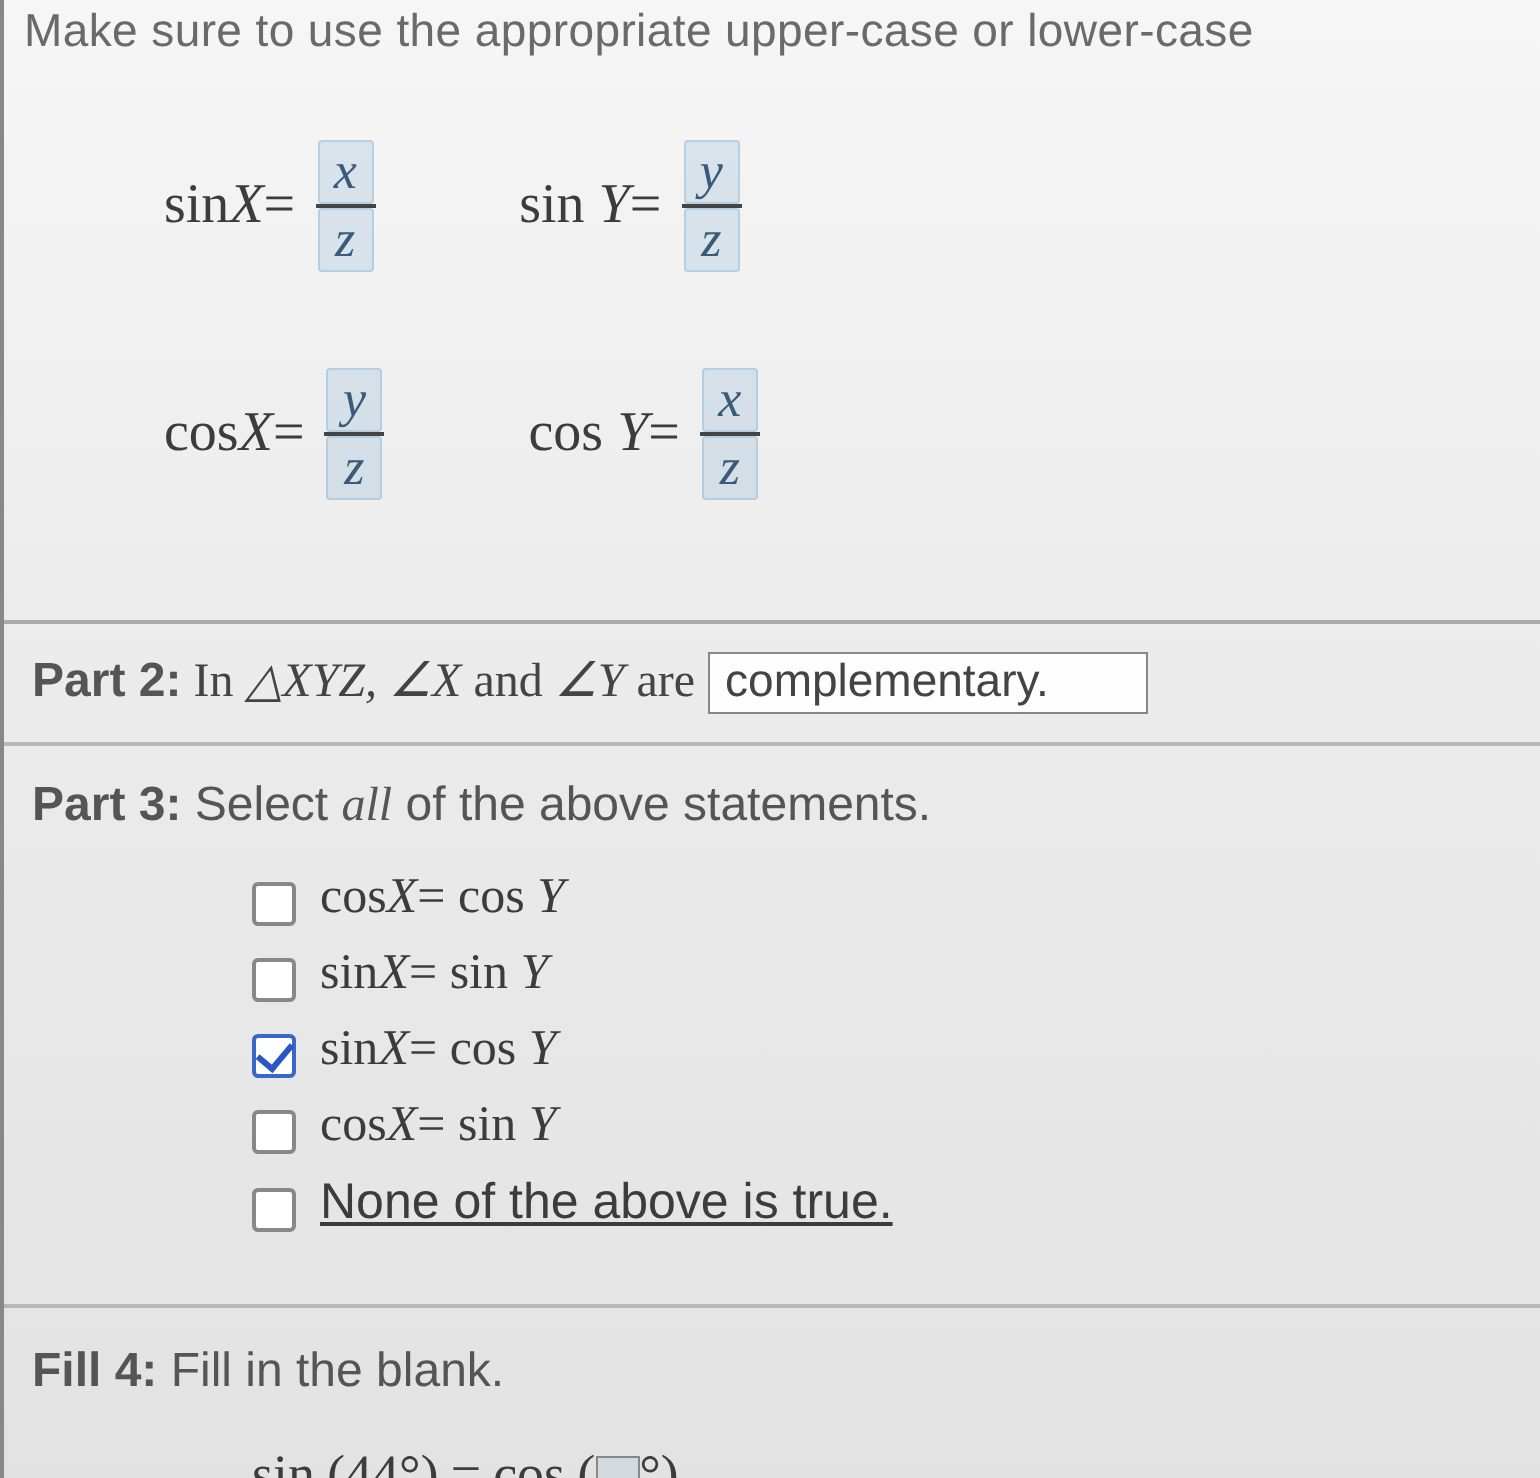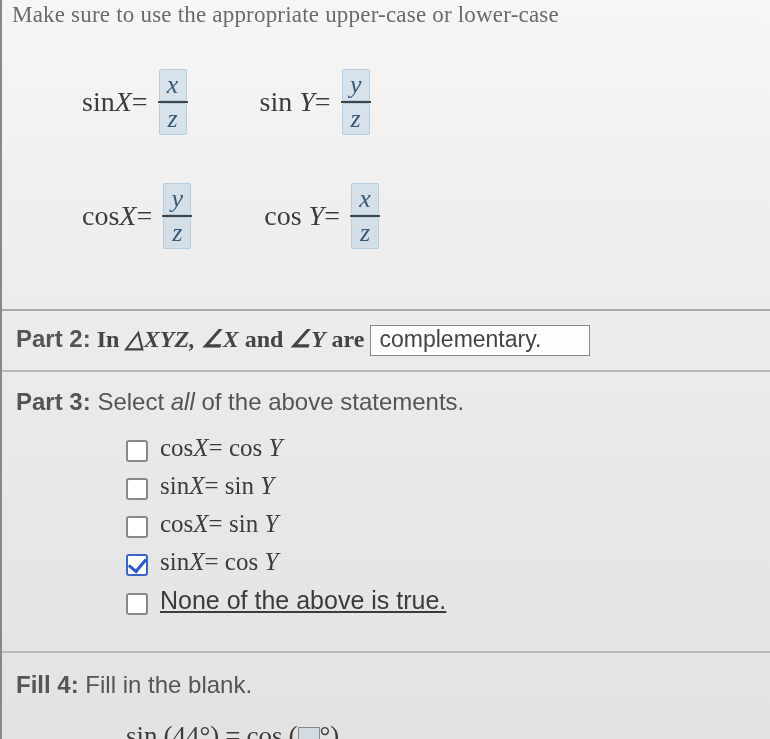--- a/index.html
+++ b/index.html
@@ -14,21 +14,21 @@
     overflow: hidden;
     position: relative;
   }
   .page {
     background: linear-gradient(180deg, #f6f6f6 0%, #ececec 40%, #e2e2e2 100%);
     border-left: 2px solid #888;
     padding: 0;
     min-height: 739px;
   }
   .top-instruction {
-    font-family: Liberation Serif, serif;
+    font-family: Liberation Sans, sans-serif;
     font-size: 23px;
     color: #6a6a6a;
     padding: 2px 10px 12px 10px;
     letter-spacing: 0.2px;
     border-bottom: 1px solid transparent;
   }
   .eq-block {
     padding: 28px 10px 36px 80px;
   }
   .eq-row {
@@ -82,21 +82,20 @@
     color: #444;
     border-bottom: 2px solid #b8b8b8;
   }
   .part-label {
     font-family: Arial, Helvetica, sans-serif;
     font-weight: bold;
     color: #555;
   }
   .part-text {
     font-family: "Times New Roman", serif;
-    font-weight: bold;
   }
   .tri { font-family: "Times New Roman", serif; }
   .angle { font-family: "Times New Roman", serif; }
   .dropdown {
     display: inline-block;
     border: 1px solid #888;
     background: #fdfdfd;
     padding: 0 10px 2px 8px;
     font-family: Arial, Helvetica, sans-serif;
     font-size: 23px;
@@ -108,21 +107,21 @@
     padding: 16px 10px 26px 14px;
     border-bottom: 2px solid #b8b8b8;
   }
   .choices-instr {
     font-family: Arial, Helvetica, sans-serif;
     font-size: 24px;
     color: #555;
     margin-bottom: 18px;
   }
   .choices-instr .part-label { color: #555; }
-  .choices-instr em { font-style: italic; font-family: Liberation Sans, sans-serif; }
+  .choices-instr em { font-style: italic; font-family: Liberation Serif, serif; }
   .choice-list {
     padding-left: 110px;
   }
   .choice {
     display: flex;
     align-items: flex-end;
     gap: 12px;
     margin-bottom: 10px;
     font-size: 25px;
   }
@@ -268,29 +267,29 @@
           <span class="fn">cos</span><span class="var">X</span><span>=</span> <span class="fn">cos</span> <span class="var">Y</span>
         </span>
       </div>
       <div class="choice">
         <span class="cb"></span>
         <span class="choice-label">
           <span class="fn">sin</span><span class="var">X</span><span>=</span> <span class="fn">sin</span> <span class="var">Y</span>
         </span>
       </div>
       <div class="choice">
+        <span class="cb checked"></span>
+        <span class="choice-label">
+          <span class="fn">sin</span><span class="var">X</span><span>=</span> <span class="fn">cos</span> <span class="var">Y</span>
+        </span>
+      </div>
+      <div class="choice">
         <span class="cb"></span>
         <span class="choice-label">
           <span class="fn">cos</span><span class="var">X</span><span>=</span> <span class="fn">sin</span> <span class="var">Y</span>
-        </span>
-      </div>
-      <div class="choice">
-        <span class="cb checked"></span>
-        <span class="choice-label">
-          <span class="fn">sin</span><span class="var">X</span><span>=</span> <span class="fn">cos</span> <span class="var">Y</span>
         </span>
       </div>
       <div class="choice">
         <span class="cb"></span>
         <span class="choice-label" style="font-family:Arial,Helvetica,sans-serif;text-decoration:underline;">None of the above is true.</span>
       </div>
     </div>
   </div>
 
   <div class="part4-block">

